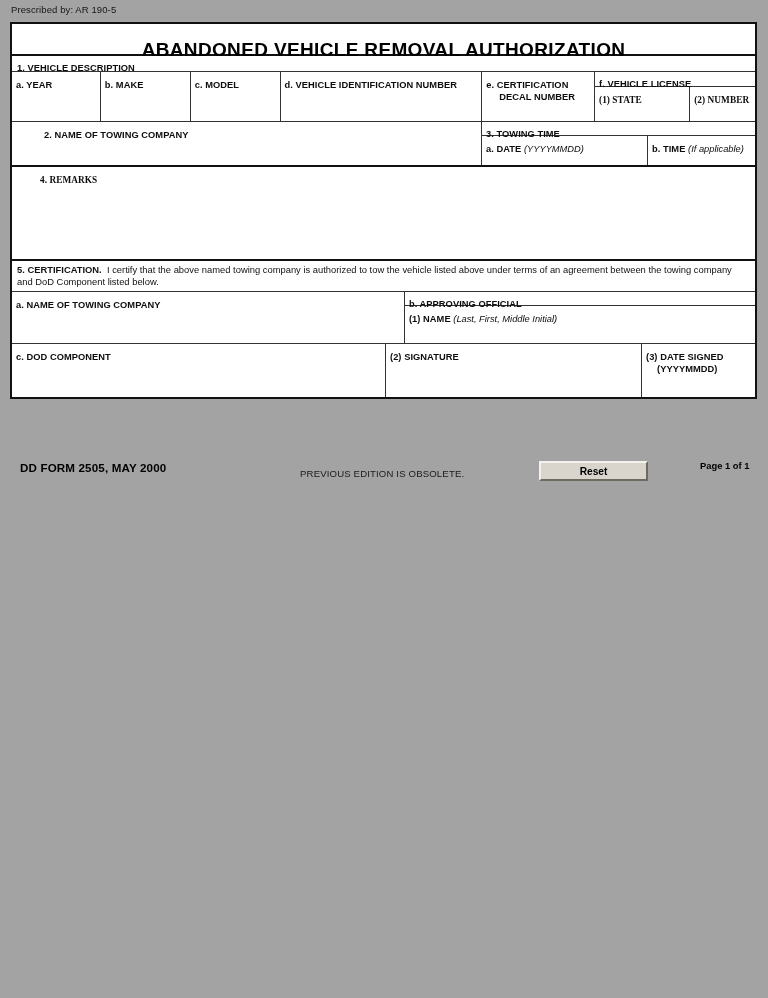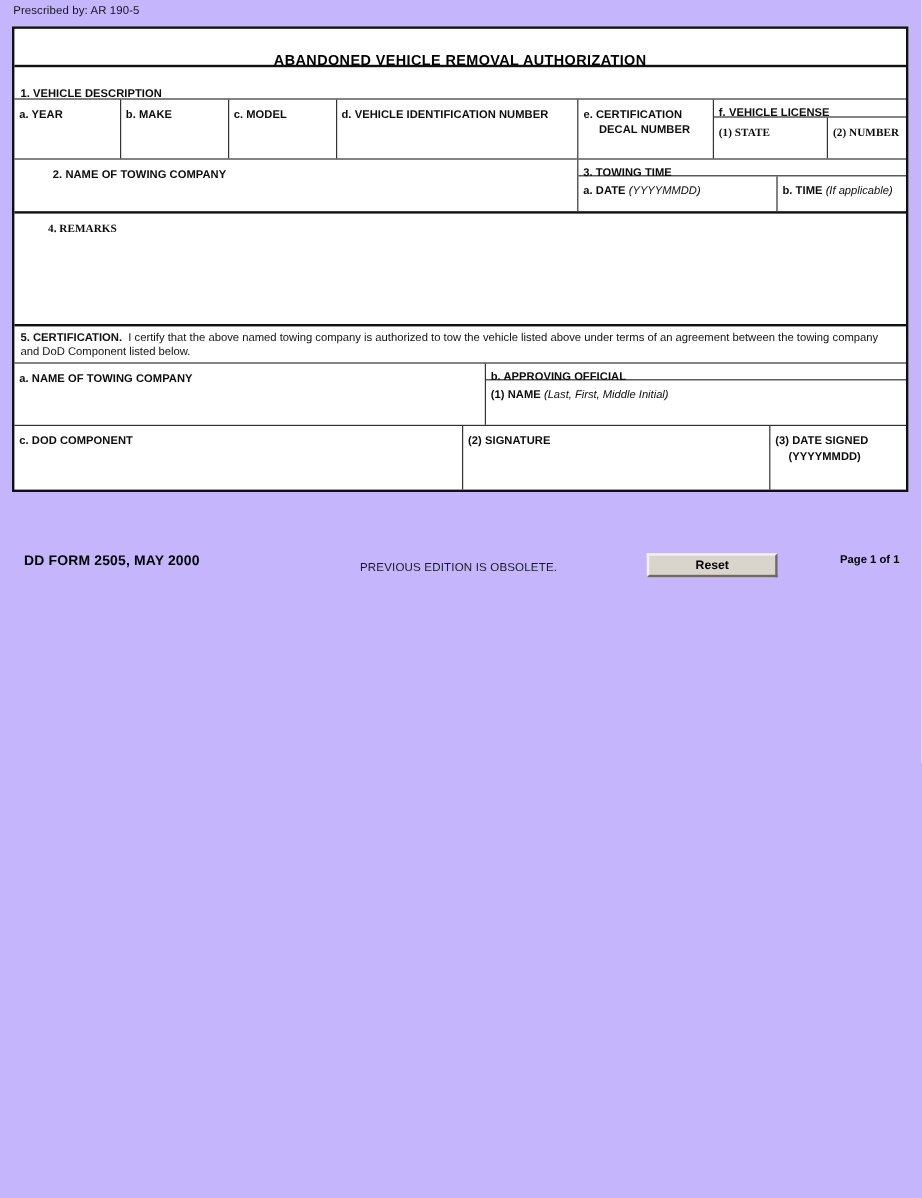--- a/index.html
+++ b/index.html
@@ -12,21 +12,21 @@
     height: 998px;
     font-family: "Liberation Sans", sans-serif;
     color: #000000;
     -webkit-font-smoothing: antialiased;
   }
 
   .page {
     position: relative;
     width: 768px;
     height: 998px;
-    background: #c4b5fd;
+    background: #a3a3a3;
     overflow: hidden;
   }
 
   
   .prescribed {
     position: absolute;
     left: 11px;
     top: 4px;
     font-size: 9.5px;
     line-height: 12px;
@@ -77,32 +77,32 @@
 
   
   .title-bar {
     height: 30px;
     display: flex;
     align-items: center;
     justify-content: center;
     border-bottom: 2px solid #111111;
   }
   .title-text {
-    font-size: 12px;
+    font-size: 19px;
     font-weight: bold;
     letter-spacing: 0.35px;
     color: #000000;
     margin-top: 21px;
   }
 
   
   .sec-head {
     height: 14px;
     border-bottom: 1px solid #333333;
-    padding: 12px 0 0 5px;
+    padding: 1px 0 0 5px;
   }
 
   
   .veh-row { height: 50px; }
   .c-year   { width: 88px; }
   .c-make   { width: 90px; }
   .c-model  { width: 90px; }
   .c-vin    { width: 202px; }
   .c-decal  { width: 113px; }
   .c-lic    { width: 160px; }

